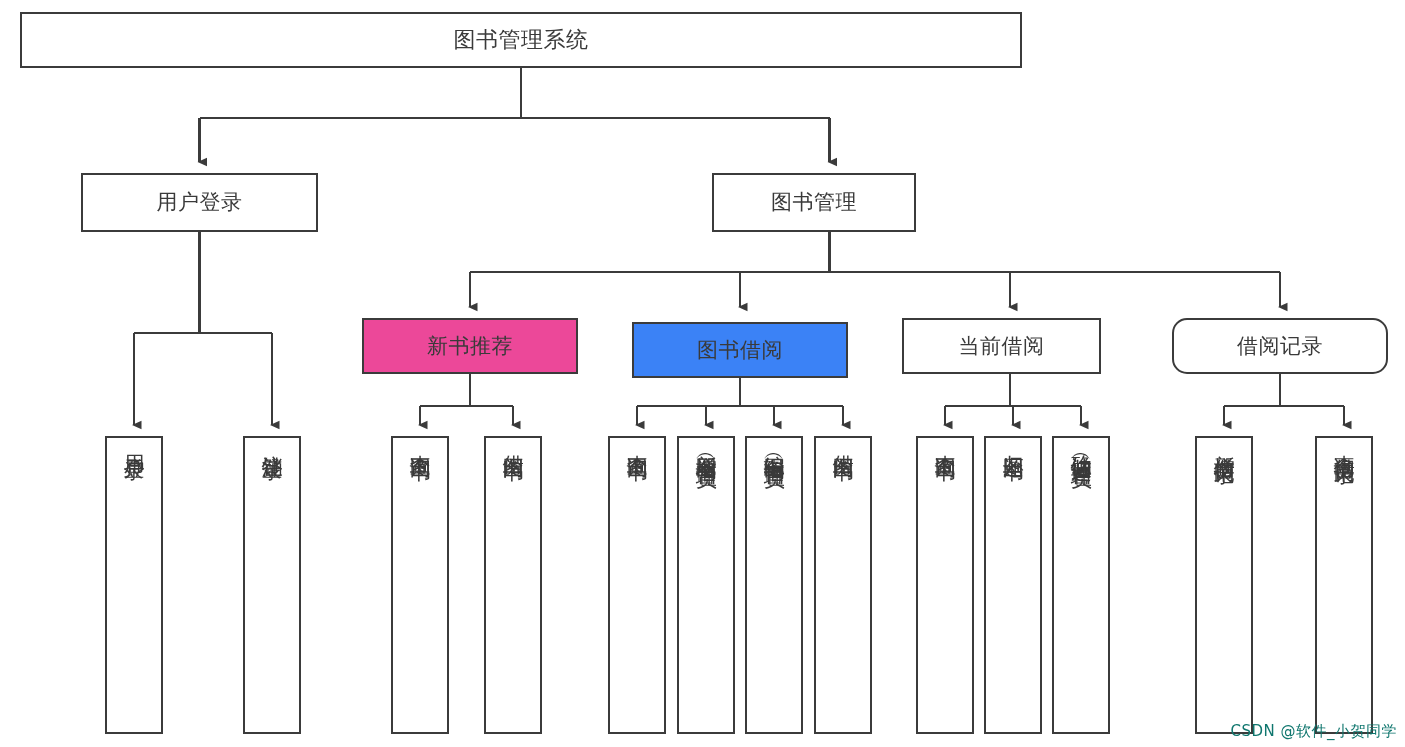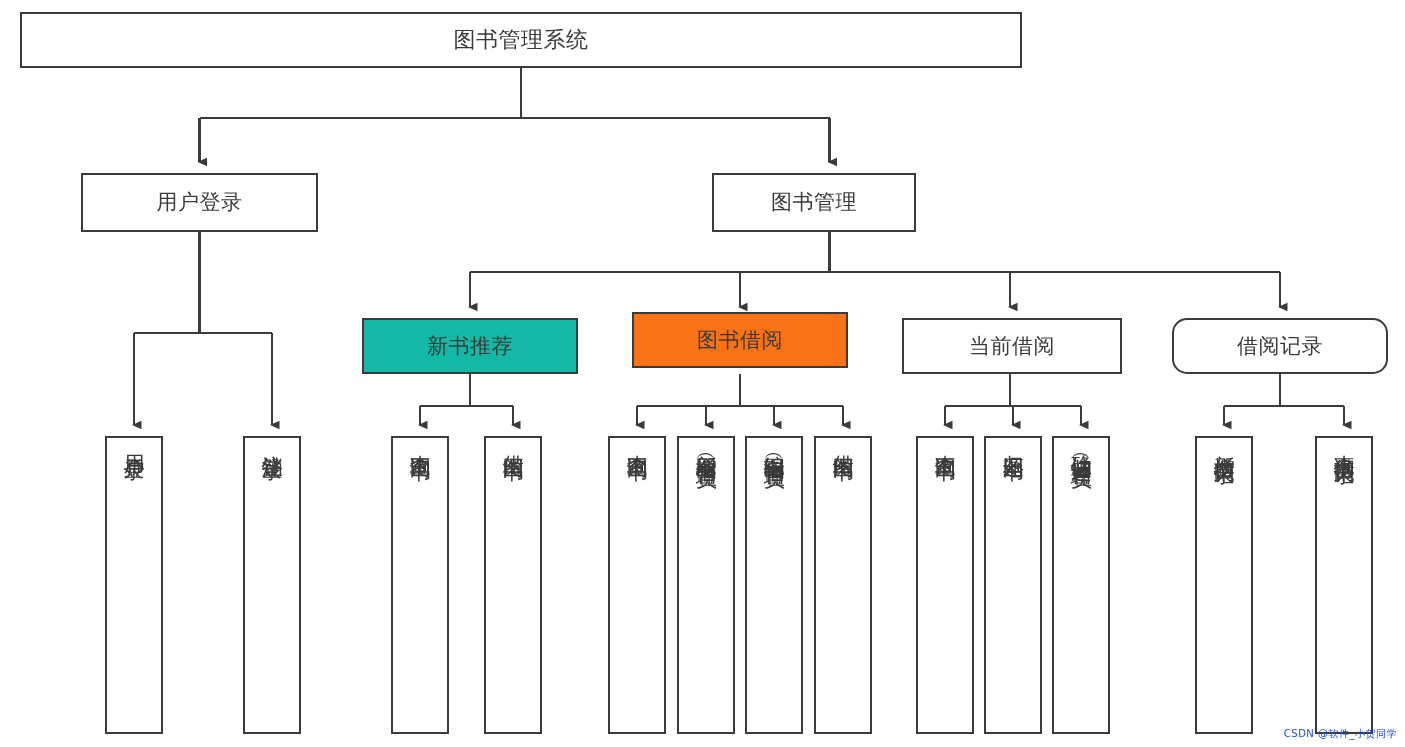--- a/index.html
+++ b/index.html
@@ -56,22 +56,22 @@
     letter-spacing: 2px;
     margin: 0 auto;
   }
   .node-box.root .node-label {
     font-size: 22px;
   }
   #watermark {
     position: absolute;
     right: 8px;
     bottom: 6px;
-    font-size: 10px;
-    color: #1d4ed8;
+    font-size: 15px;
+    color: #0f766e;
     letter-spacing: 0.5px;
     user-select: none;
     white-space: pre;
   }
 </style>
 </head>
 <body>
 
 <div id="diagram-root">
 
@@ -121,27 +121,27 @@
   <div id="node-layer">
       <div class="node-box horizontal root" style="left: 20px; top: 12px; width: 1002px; height: 56px; border-color: rgb(59, 59, 59); background: rgb(255, 255, 255);">
         <span class="node-label" style="color: rgb(58, 58, 58);">图书管理系统</span>
       </div>
       <div class="node-box horizontal" style="left: 81px; top: 173px; width: 237px; height: 59px; border-color: rgb(59, 59, 59); background: rgb(255, 255, 255);">
         <span class="node-label" style="color: rgb(58, 58, 58);">用户登录</span>
       </div>
       <div class="node-box horizontal" style="left: 712px; top: 173px; width: 204px; height: 59px; border-color: rgb(59, 59, 59); background: rgb(255, 255, 255);">
         <span class="node-label" style="color: rgb(58, 58, 58);">图书管理</span>
       </div>
-      <div class="node-box horizontal" style="left: 362px; top: 318px; width: 216px; height: 56px; border-color: rgb(59, 59, 59); background: #14b8a6;">
+      <div class="node-box horizontal" style="left: 362px; top: 318px; width: 216px; height: 56px; border-color: rgb(59, 59, 59); background: #ec4899;">
         <span class="node-label" style="color: rgb(58, 58, 58);">新书推荐</span>
       </div>
-      <div class="node-box horizontal" style="left: 632px; top: 312px; width: 216px; height: 56px; border-color: rgb(59, 59, 59); background: #f97316;">
+      <div class="node-box horizontal" style="left: 632px; top: 322px; width: 216px; height: 56px; border-color: rgb(59, 59, 59); background: #3b82f6;">
         <span class="node-label" style="color: rgb(58, 58, 58);">图书借阅</span>
       </div>
-      <div class="node-box horizontal" style="left: 902px; top: 318px; width: 220px; height: 56px; border-color: rgb(59, 59, 59); background: rgb(255, 255, 255);">
+      <div class="node-box horizontal" style="left: 902px; top: 318px; width: 199px; height: 56px; border-color: rgb(59, 59, 59); background: rgb(255, 255, 255);">
         <span class="node-label" style="color: rgb(58, 58, 58);">当前借阅</span>
       </div>
       <div class="node-box horizontal" style="left: 1172px; top: 318px; width: 216px; height: 56px; border-color: rgb(59, 59, 59); background: rgb(255, 255, 255); border-radius: 15px;">
         <span class="node-label" style="color: rgb(58, 58, 58);">借阅记录</span>
       </div>
       <div class="node-box vertical" style="left: 105px; top: 436px; width: 58px; height: 298px; border-color: rgb(59, 59, 59); background: rgb(255, 255, 255);">
         <span class="node-label" style="color: rgb(58, 58, 58);">用户登录</span>
       </div>
       <div class="node-box vertical" style="left: 243px; top: 436px; width: 58px; height: 298px; border-color: rgb(59, 59, 59); background: rgb(255, 255, 255);">
         <span class="node-label" style="color: rgb(58, 58, 58);">注销登录</span>

